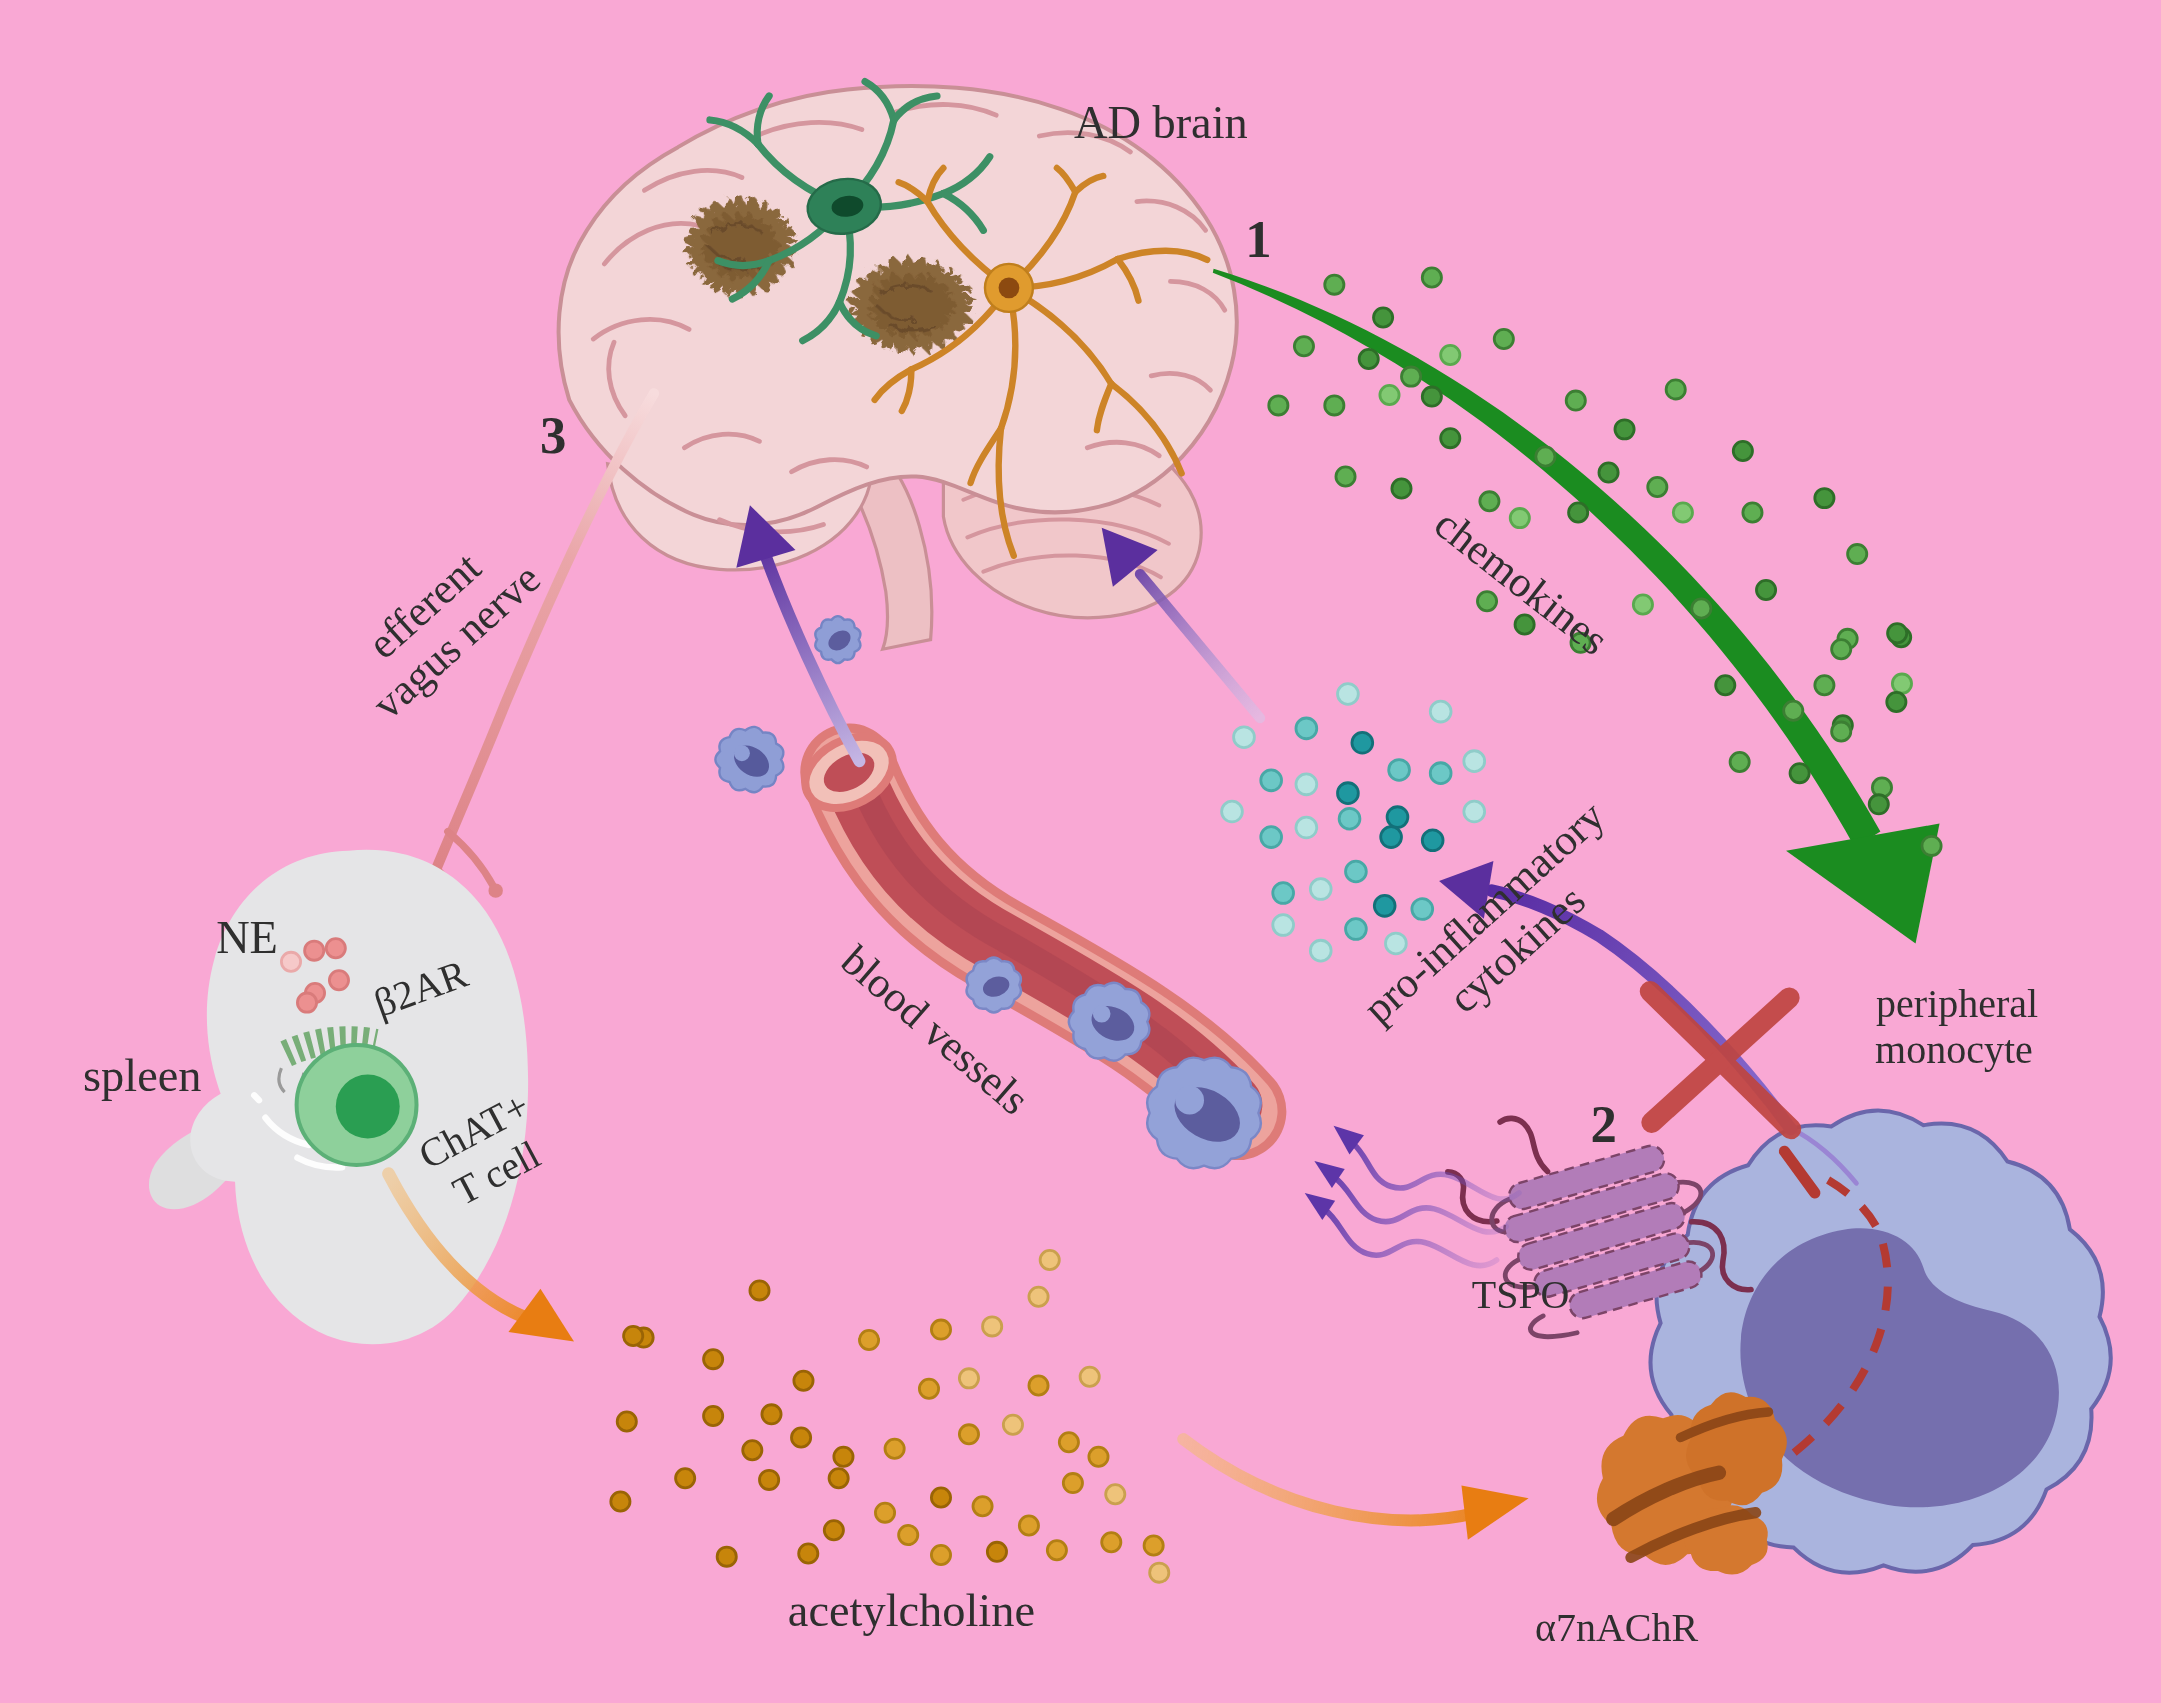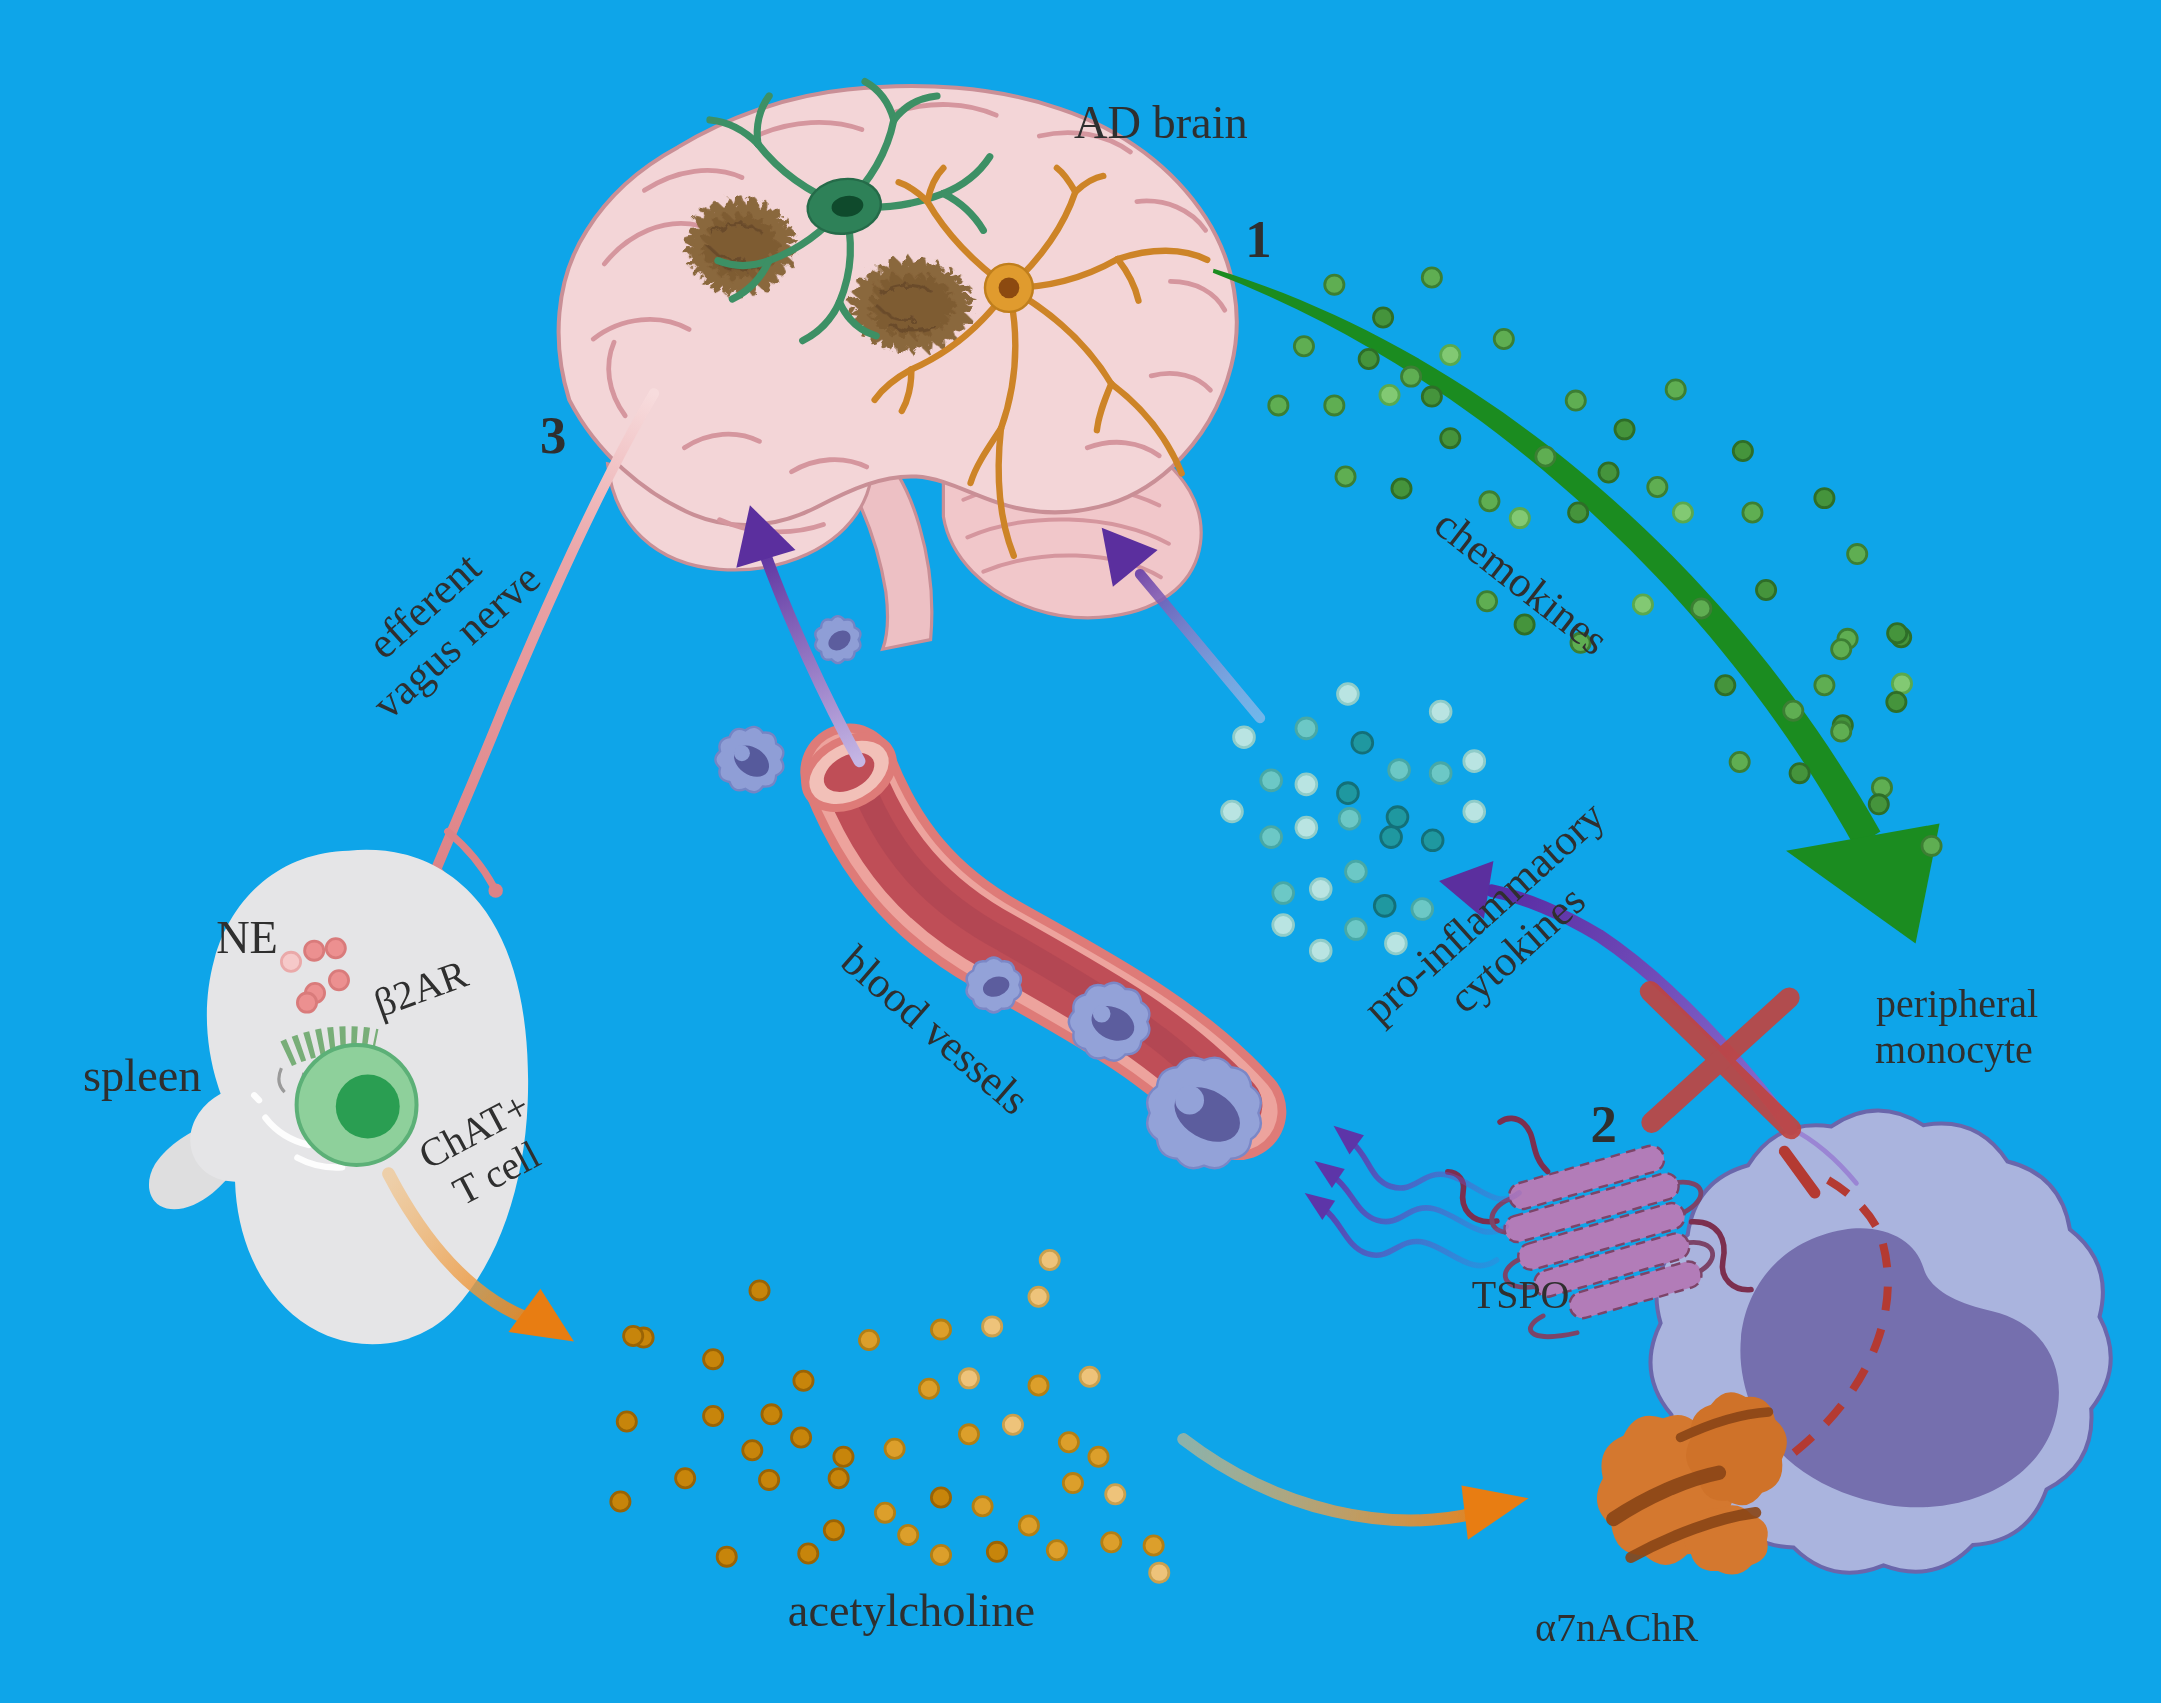--- a/index.html
+++ b/index.html
@@ -1,16 +1,16 @@
 <!DOCTYPE html>
 <html style="--text: #2f2f2f; --brain-pink: #f3d5d7; --brain-outline: #c98f96; --gyri: #d5969e; --cerebellum: #f1c7ca; --brainstem: #edc0c4; --plaque: #8a673c; --plaque-inner: #7a5830; --plaque-dark: #66492a; --neuron-green: #3d9065; --neuron-green-soma: #2e8158; --neuron-green-nucleus: #0f4a2c; --neuron-orange: #e09b2e; --neuron-orange-dark: #cd8427; --neuron-orange-nucleus: #8c4a10; --arrow-green: #1b8c20; --arrow-purple: #5b2f9e; --arrow-orange: #e87d12; --wavy-purple: #7a5ac2; --red-x: #bf4540; --red-dash: #b43a32; --nerve-pink: #dd8387; --spleen-gray: #e5e5e7; --spleen-stub: #dededf; --ne-pink: #ec9090; --ne-pink-light: #f6c9c9; --b2ar-green: #6ba76c; --tcell-fill: #8ed09b; --tcell-border: #5cb077; --tcell-nucleus: #2a9e52; --vessel-outer: #de7b78; --vessel-wall-light: #eda39d; --vessel-lumen: #bf4e57; --vessel-opening: #f2c0b8; --monocyte-fill: #93a2d8; --monocyte-border: #7b87c6; --monocyte-big-fill: #aab4de; --monocyte-big-border: #6a66ab; --nucleus-purple: #5c5d9e; --nucleus-big-purple: #756fae; --tspo-purple: #b27cb8; --tspo-dark: #7c4468; --tspo-squiggle: #7c2f4f; --achr-orange: #d4782f; --achr-dark: #8a4516;font-size:12.8px"><head>
 <meta charset="utf-8">
 <style>
   html,body{margin:0;padding:0;background:#ffffff;}
-  .stage{position:relative;width:2161px;height:1703px;background:#0ea5e9;overflow:hidden;}
+  .stage{position:relative;width:2161px;height:1703px;background:#f9a8d4;overflow:hidden;}
   svg{position:absolute;left:0;top:0;}
   svg text{font-family:"Liberation Serif","DejaVu Serif",serif;fill:var(--text,#2f2f2f);text-anchor:middle;}
   .num{font-weight:bold;font-size:66px;}
   .lbl{font-size:54px;}
   .lbl-sm{font-size:50px;}
   .lbl-lg{font-size:58px;}
   .gyrus{fill:none;stroke:var(--gyri,#d5969e);stroke-width:6;stroke-linecap:round;}
   .cereb-line{fill:none;stroke:var(--gyri,#d5969e);stroke-width:5;stroke-linecap:round;}
   .gbranch{fill:none;stroke:var(--neuron-green,#3d9065);stroke-width:9;stroke-linecap:round;}
   .obranch{fill:none;stroke:var(--neuron-orange-dark,#cd8427);stroke-width:8;stroke-linecap:round;}

